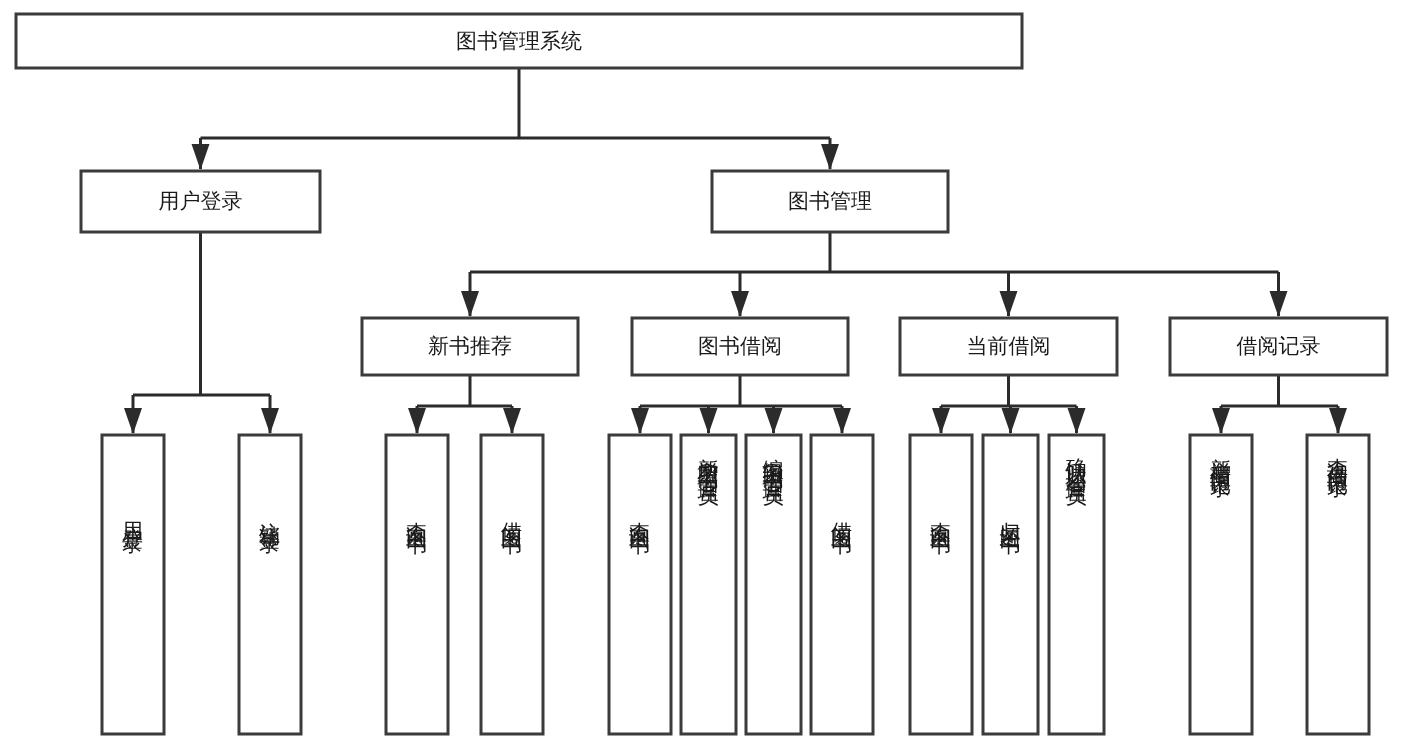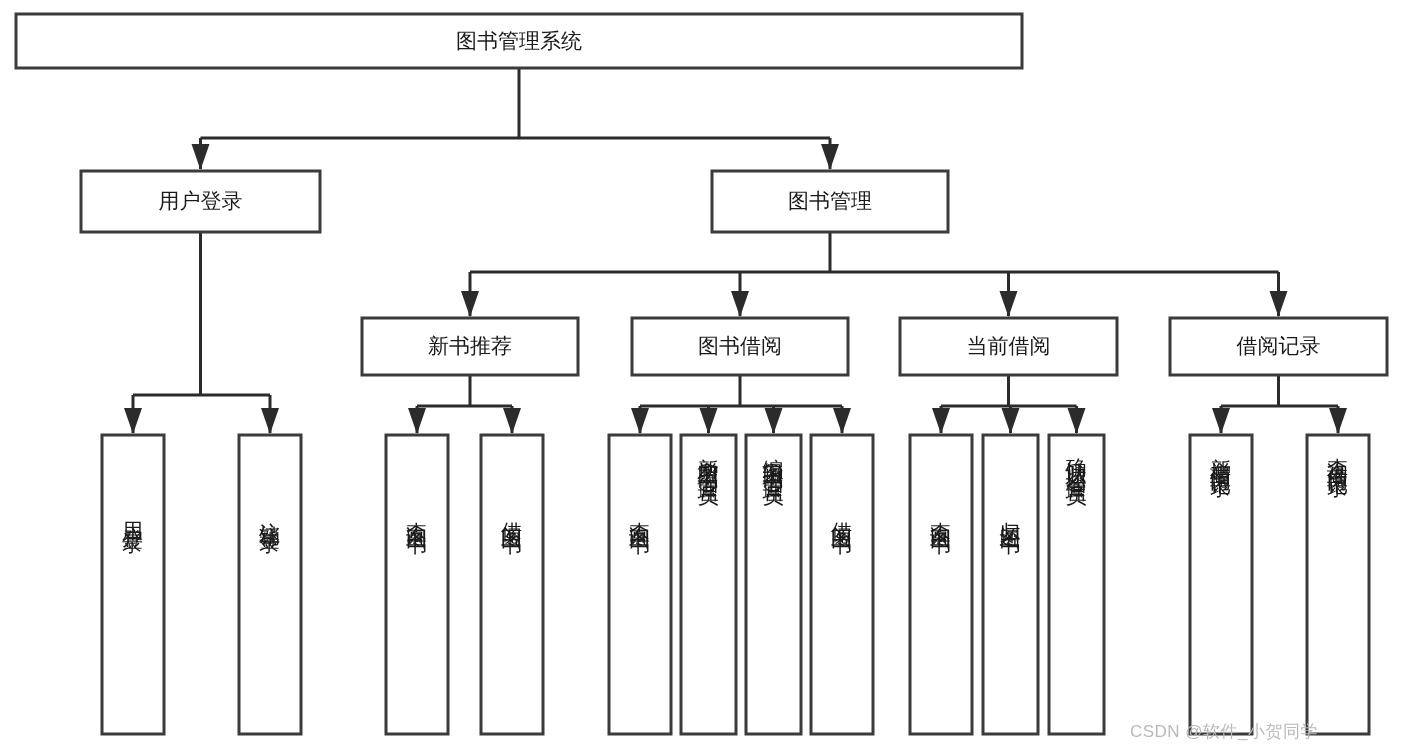--- a/index.html
+++ b/index.html
@@ -241,14 +241,13 @@
           <span class="leaf-vtext">新增借阅记录</span>
         </div>
       </div>
       <div class="leaf-fo-box" style="left: 1307px; top: 435px; width: 62px; height: 299px;">
         <div class="leaf-label-wrap" style="padding-top: 6px;">
           <span class="leaf-vtext">查询借阅记录</span>
         </div>
       </div>
     </div>
 
-  <div class="watermark">CSDN @软件_小贺同学</div>
 </div>
 
 </body></html>

